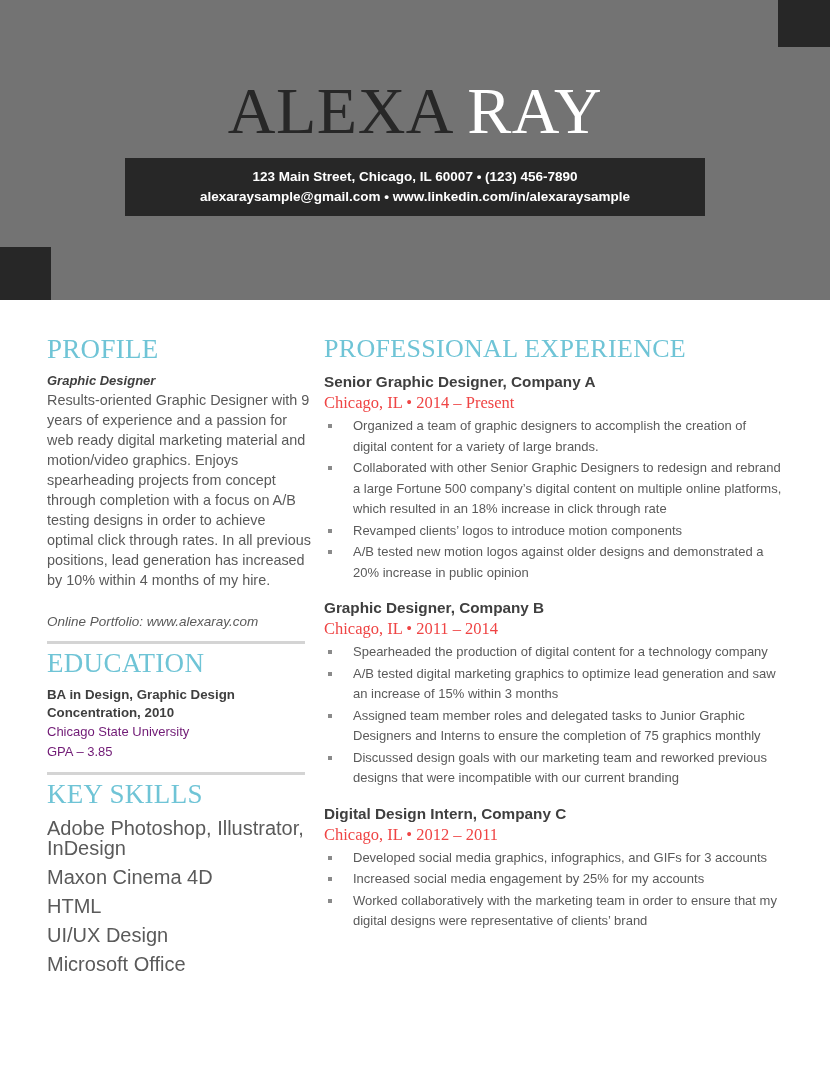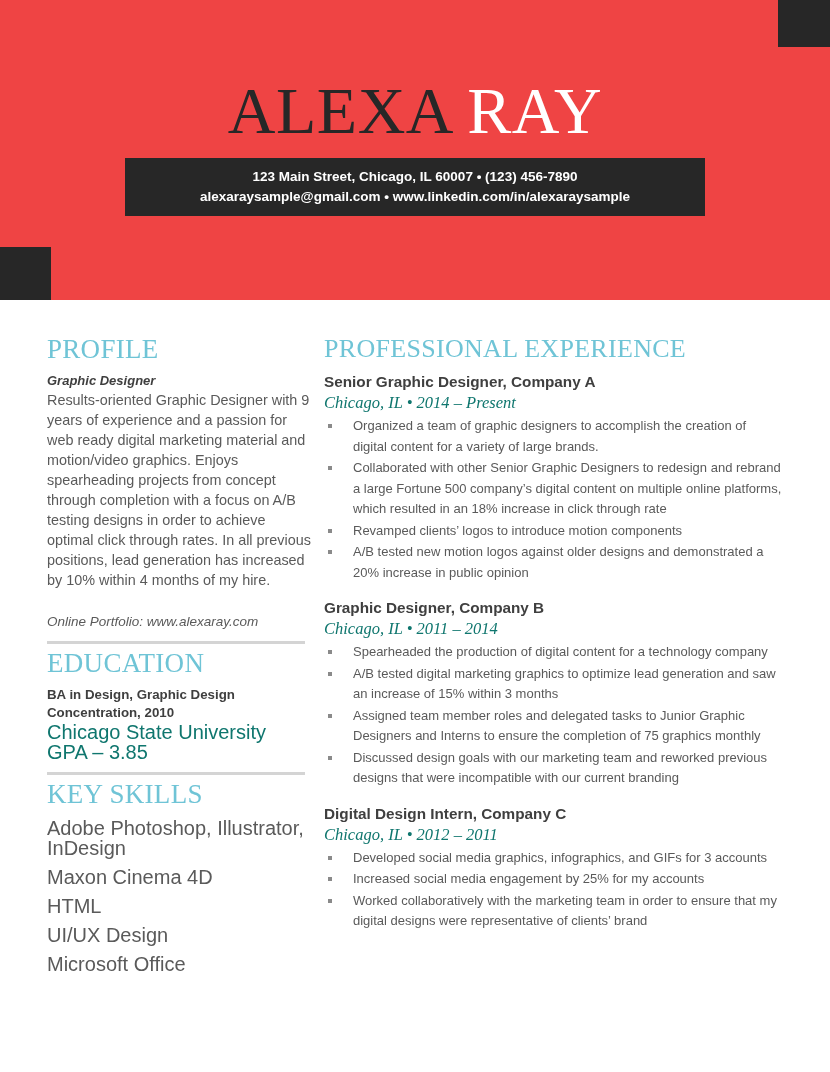--- a/index.html
+++ b/index.html
@@ -14,21 +14,21 @@
     color: #595959;
     overflow: hidden;
     position: relative;
   }
 
   
   .header {
     position: relative;
     width: 830px;
     height: 300px;
-    background: #ef4444;
+    background: #737373;
     overflow: hidden;
   }
   .corner-block-tr {
     position: absolute;
     top: 0;
     right: 0;
     width: 52px;
     height: 47px;
     background: #272727;
   }
@@ -137,22 +137,22 @@
     margin: 22px 0 0 0;
   }
   .edu-degree {
     font-size: 13.3px;
     font-weight: bold;
     color: #3f3f3f;
     line-height: 18px;
     margin: 2px 0 0 0;
   }
   .edu-school, .edu-gpa {
-    font-size: 20px;
-    color: #0f766e;
+    font-size: 13px;
+    color: #701a75;
     line-height: 20px;
     margin: 0;
   }
   .skill-item {
     font-size: 20px;
     color: #5a5a5a;
     line-height: 20px;
     margin: 0 0 9px 0;
   }
   .skills-list {
@@ -166,22 +166,21 @@
   .job-heading {
     font-size: 15.3px;
     font-weight: bold;
     color: #3f3f3f;
     line-height: 21px;
     margin: 0;
   }
   .job-meta {
     font-family: "Liberation Serif", serif;
     font-size: 16.5px;
-    font-style: italic;
-    color: #0f766e;
+    color: #ef4444;
     line-height: 22px;
     margin: 0 0 2px 0;
   }
   ul.bullets {
     list-style: none;
     margin: 0;
     padding: 0;
   }
   ul.bullets li {
     position: relative;

